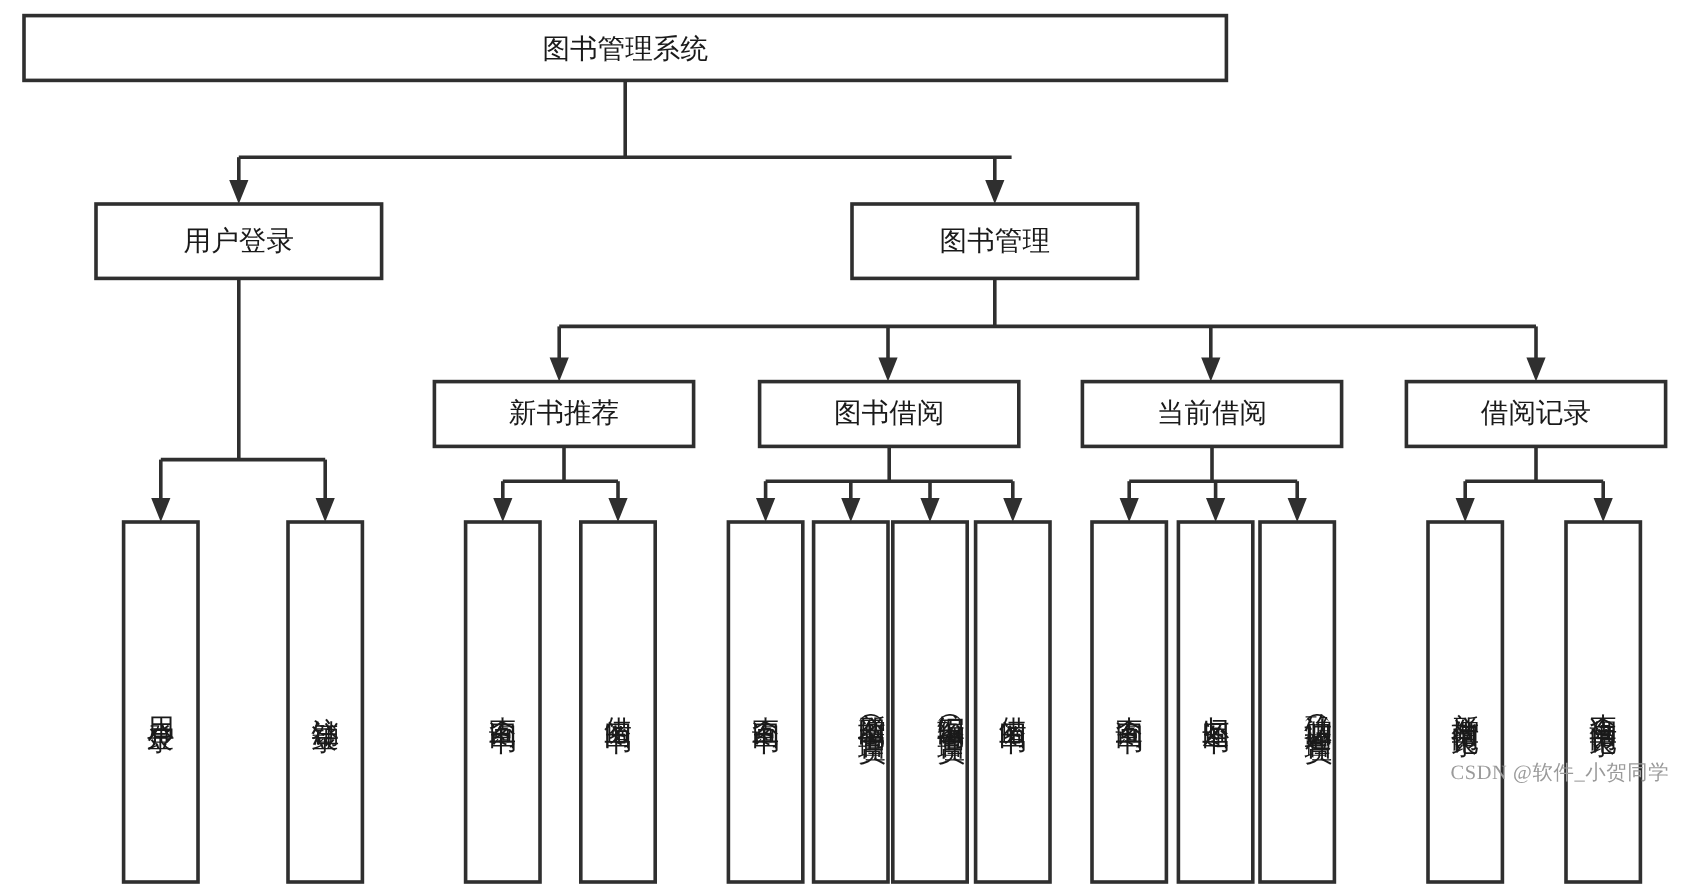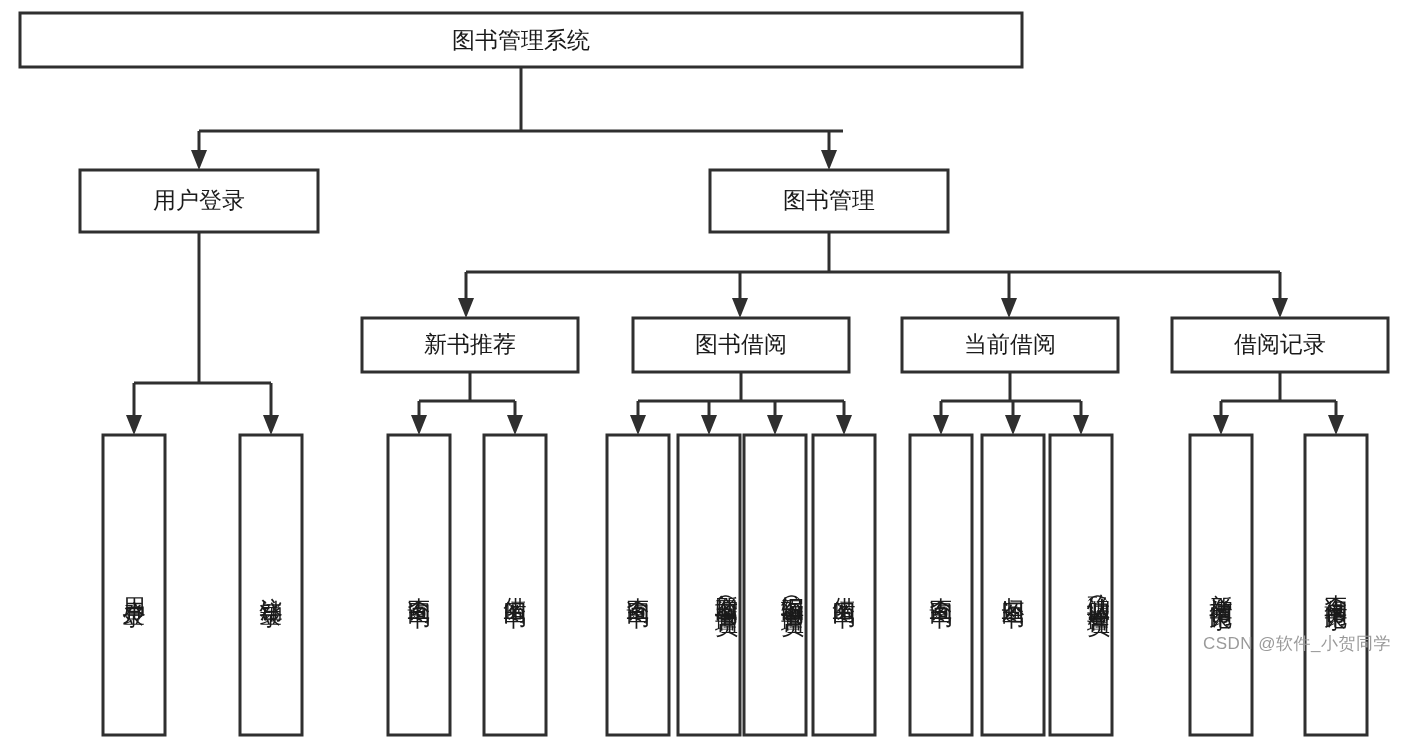--- a/index.html
+++ b/index.html
@@ -61,21 +61,21 @@
     line-height: 1.18;
     letter-spacing: 3px;
     color: #1a1a1a;
     white-space: nowrap;
     pointer-events: none;
   }
   .watermark {
     position: absolute;
     right: 14px;
     bottom: 6px;
-    font-family: Liberation Sans, sans-serif;
+    font-family: Liberation Serif, serif;
     font-size: 17px;
     color: #9a9a9a;
     letter-spacing: 0.5px;
     white-space: nowrap;
   }
 </style>
 </head>
 <body>
 
 <div id="diagram-root">

